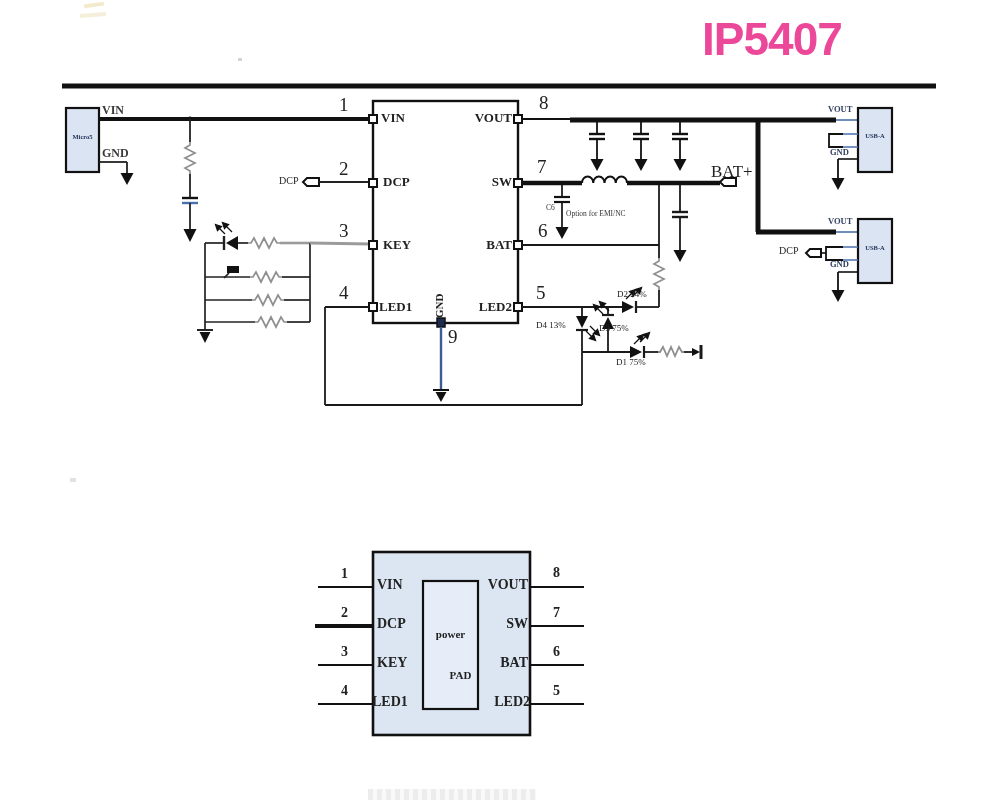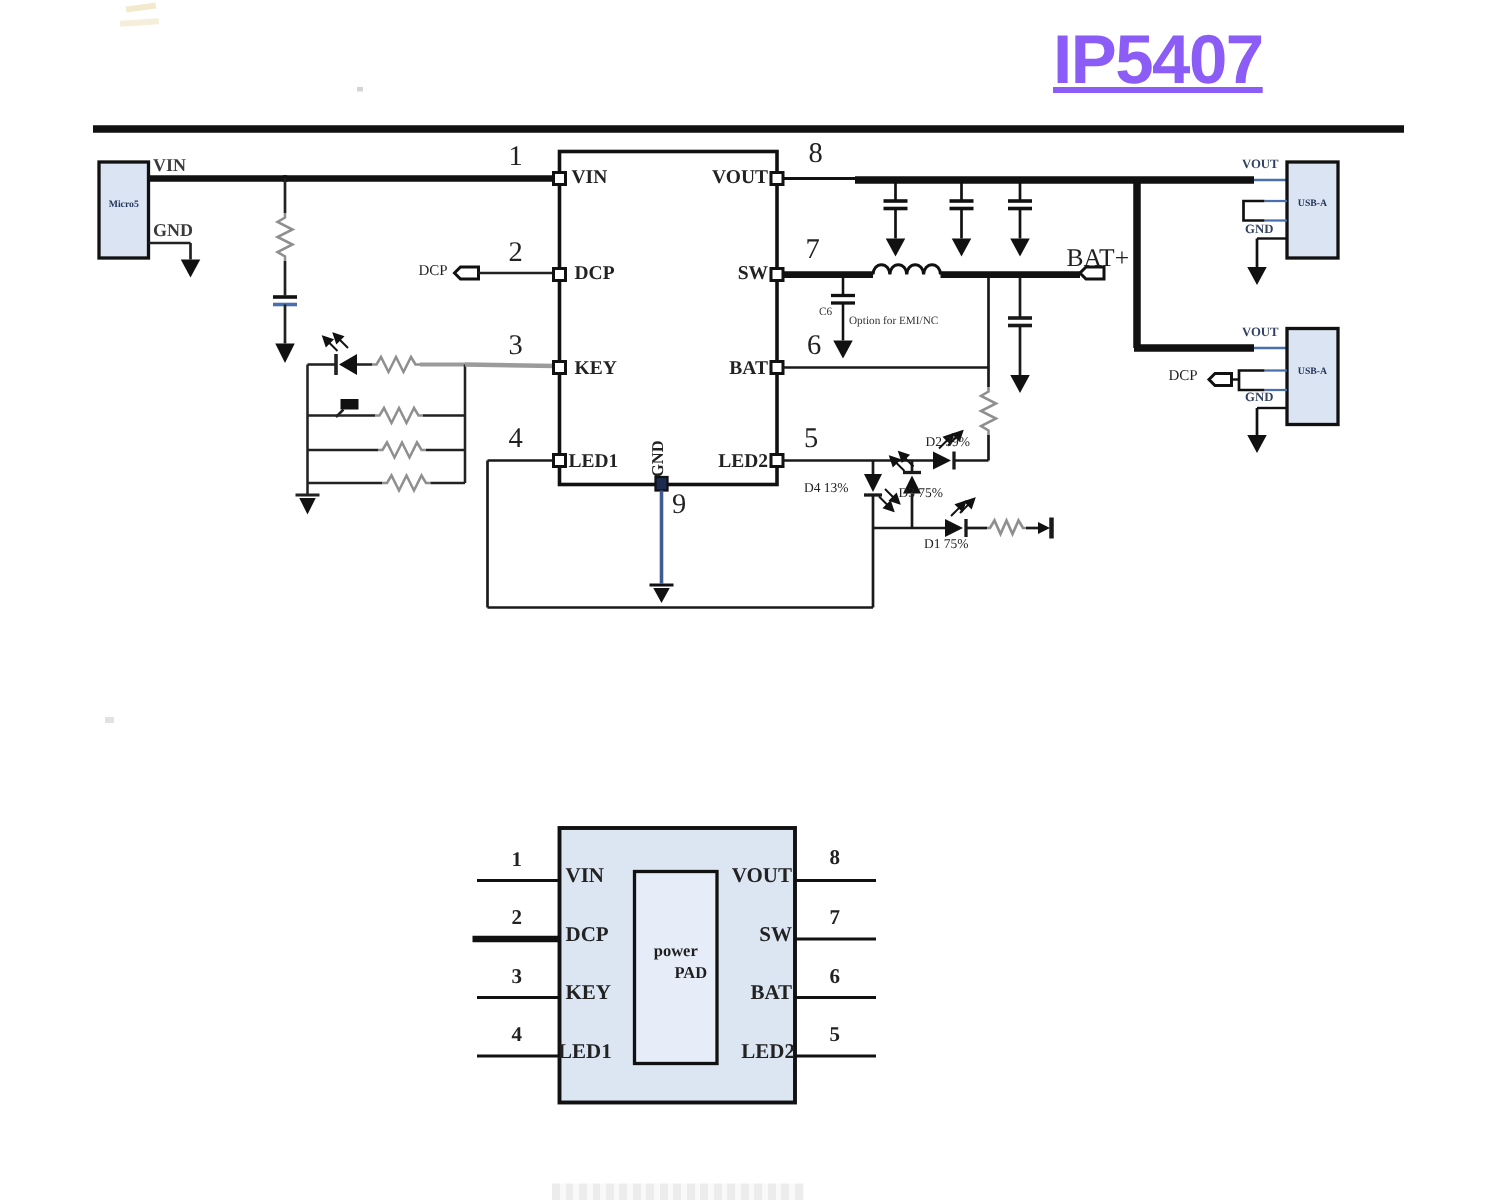--- a/index.html
+++ b/index.html
@@ -1,21 +1,21 @@
 <!DOCTYPE html>
 <html><head>
 <meta charset="utf-8">
 <style>
   html,body{margin:0;padding:0;background:#ffffff;}
   #stage{position:relative;width:1000px;height:800px;background:#ffffff;overflow:hidden;
          font-family:"Liberation Serif",serif;}
   .lbl{position:absolute;white-space:nowrap;color:#1f1f1f;line-height:1;}
   .b{font-weight:700;}
   .title{font-family:"Liberation Sans",sans-serif;font-weight:700;font-size:46px;
-         letter-spacing:-1px;color:#8b5cf6;text-decoration:underline;}
+         letter-spacing:-1px;color:#ec4899;}
   .pinnum{font-size:19px;color:#222;}
   .icpin{font-size:13px;font-weight:600;color:#222;}
   .tiny{font-size:8.5px;font-weight:700;color:#31415f;}
   .micro{font-size:6.5px;font-weight:700;color:#25365c;text-align:center;}
   .note{font-size:7.5px;color:#333;}
   .dled{font-size:9px;color:#222;}
   .po-num{font-size:14px;font-weight:700;color:#222;}
   .po-lbl{font-size:14px;font-weight:700;color:#222;}
   .vert{writing-mode:vertical-rl;transform:rotate(180deg);}
   .artifact{position:absolute;}
@@ -293,21 +293,21 @@
   <span class="lbl icpin" style="left:486px;top:175px;width:26px;text-align:right;">SW</span>
   <span class="lbl icpin" style="left:482px;top:238px;width:30px;text-align:right;">BAT</span>
   <span class="lbl icpin" style="left:474px;top:300px;width:38px;text-align:right;">LED2</span>
   <span class="lbl icpin vert" style="left:434px;top:282px;font-size:11px;height:36px;">GND</span>
 
   <span class="lbl" style="left:711px;top:163px;font-size:17px;">BAT+</span>
 
   <span class="lbl note" style="left:546px;top:204px;">C6</span>
   <span class="lbl note" style="left:566px;top:210px;">Option for EMI/NC</span>
 
-  <span class="lbl dled" style="left:617px;top:290px;">D2 39%</span>
+  <span class="lbl dled" style="left:617px;top:290px;">D2 24%</span>
   <span class="lbl dled" style="left:536px;top:321px;">D4 13%</span>
   <span class="lbl dled" style="left:599px;top:324px;">D3 75%</span>
   <span class="lbl dled" style="left:616px;top:358px;">D1 75%</span>
 
   <span class="lbl tiny" style="left:828px;top:105px;">VOUT</span>
   <span class="lbl tiny" style="left:830px;top:148px;">GND</span>
   <span class="lbl micro" style="left:859px;top:133px;width:32px;">USB-A</span>
 
   <span class="lbl tiny" style="left:828px;top:217px;">VOUT</span>
   <span class="lbl" style="left:779px;top:246px;font-size:10px;">DCP</span>
@@ -326,17 +326,17 @@
   <span class="lbl po-lbl" style="left:377px;top:578px;">VIN</span>
   <span class="lbl po-lbl" style="left:377px;top:617px;">DCP</span>
   <span class="lbl po-lbl" style="left:377px;top:656px;">KEY</span>
   <span class="lbl po-lbl" style="left:372px;top:695px;">LED1</span>
   <span class="lbl po-lbl" style="left:478px;top:578px;width:50px;text-align:right;">VOUT</span>
   <span class="lbl po-lbl" style="left:478px;top:617px;width:50px;text-align:right;">SW</span>
   <span class="lbl po-lbl" style="left:478px;top:656px;width:50px;text-align:right;">BAT</span>
   <span class="lbl po-lbl" style="left:478px;top:695px;width:52px;text-align:right;">LED2</span>
 
   <span class="lbl" style="left:423px;top:629px;width:55px;text-align:center;font-size:11px;font-weight:600;">power</span>
-  <span class="lbl" style="left:423px;top:644px;width:75px;text-align:center;font-size:11px;font-weight:600;">PAD</span>
+  <span class="lbl" style="left:423px;top:670px;width:75px;text-align:center;font-size:11px;font-weight:600;">PAD</span>
 
   <div style="position:absolute;left:368px;top:789px;width:168px;height:11px;opacity:.85;
               background:repeating-linear-gradient(90deg,#e9e9e9 0 5px,#f8f8f8 5px 9px);"></div>
 </div>
 
 </body></html>

